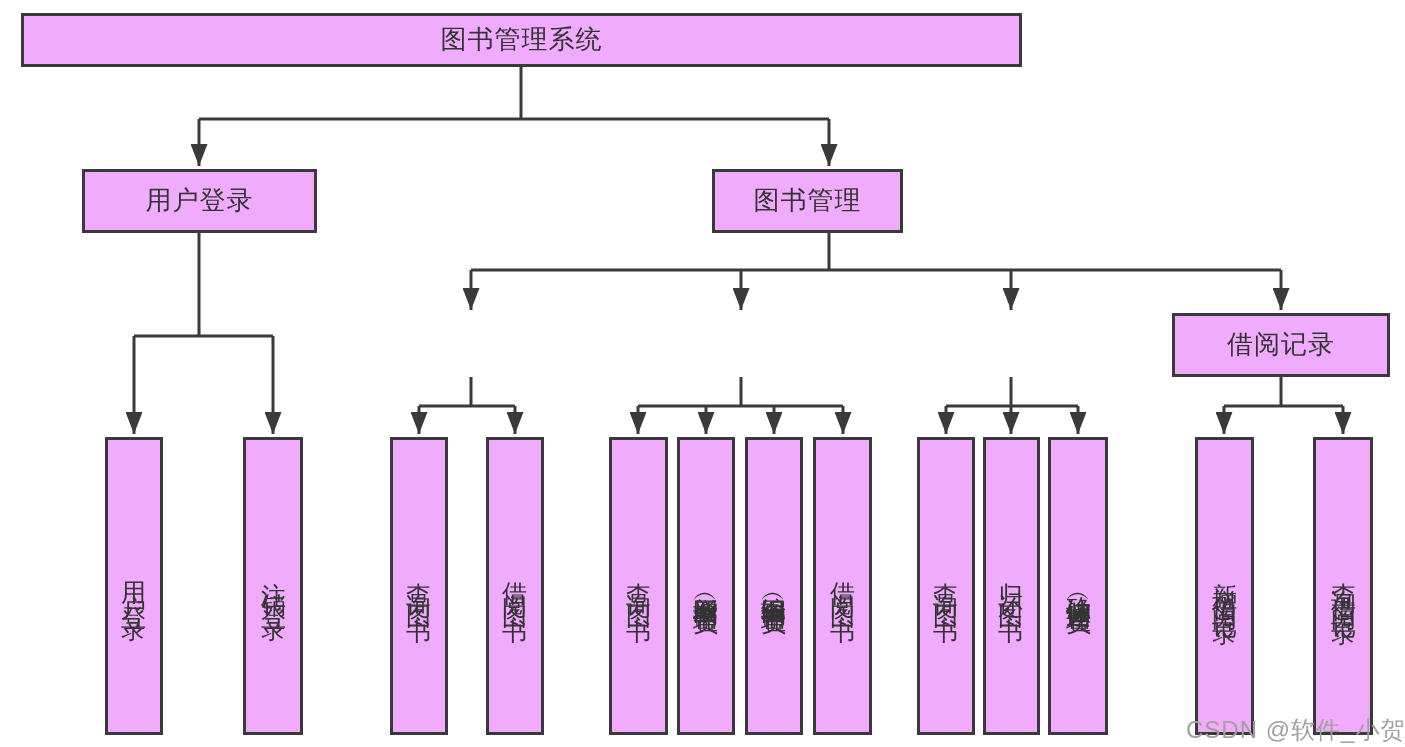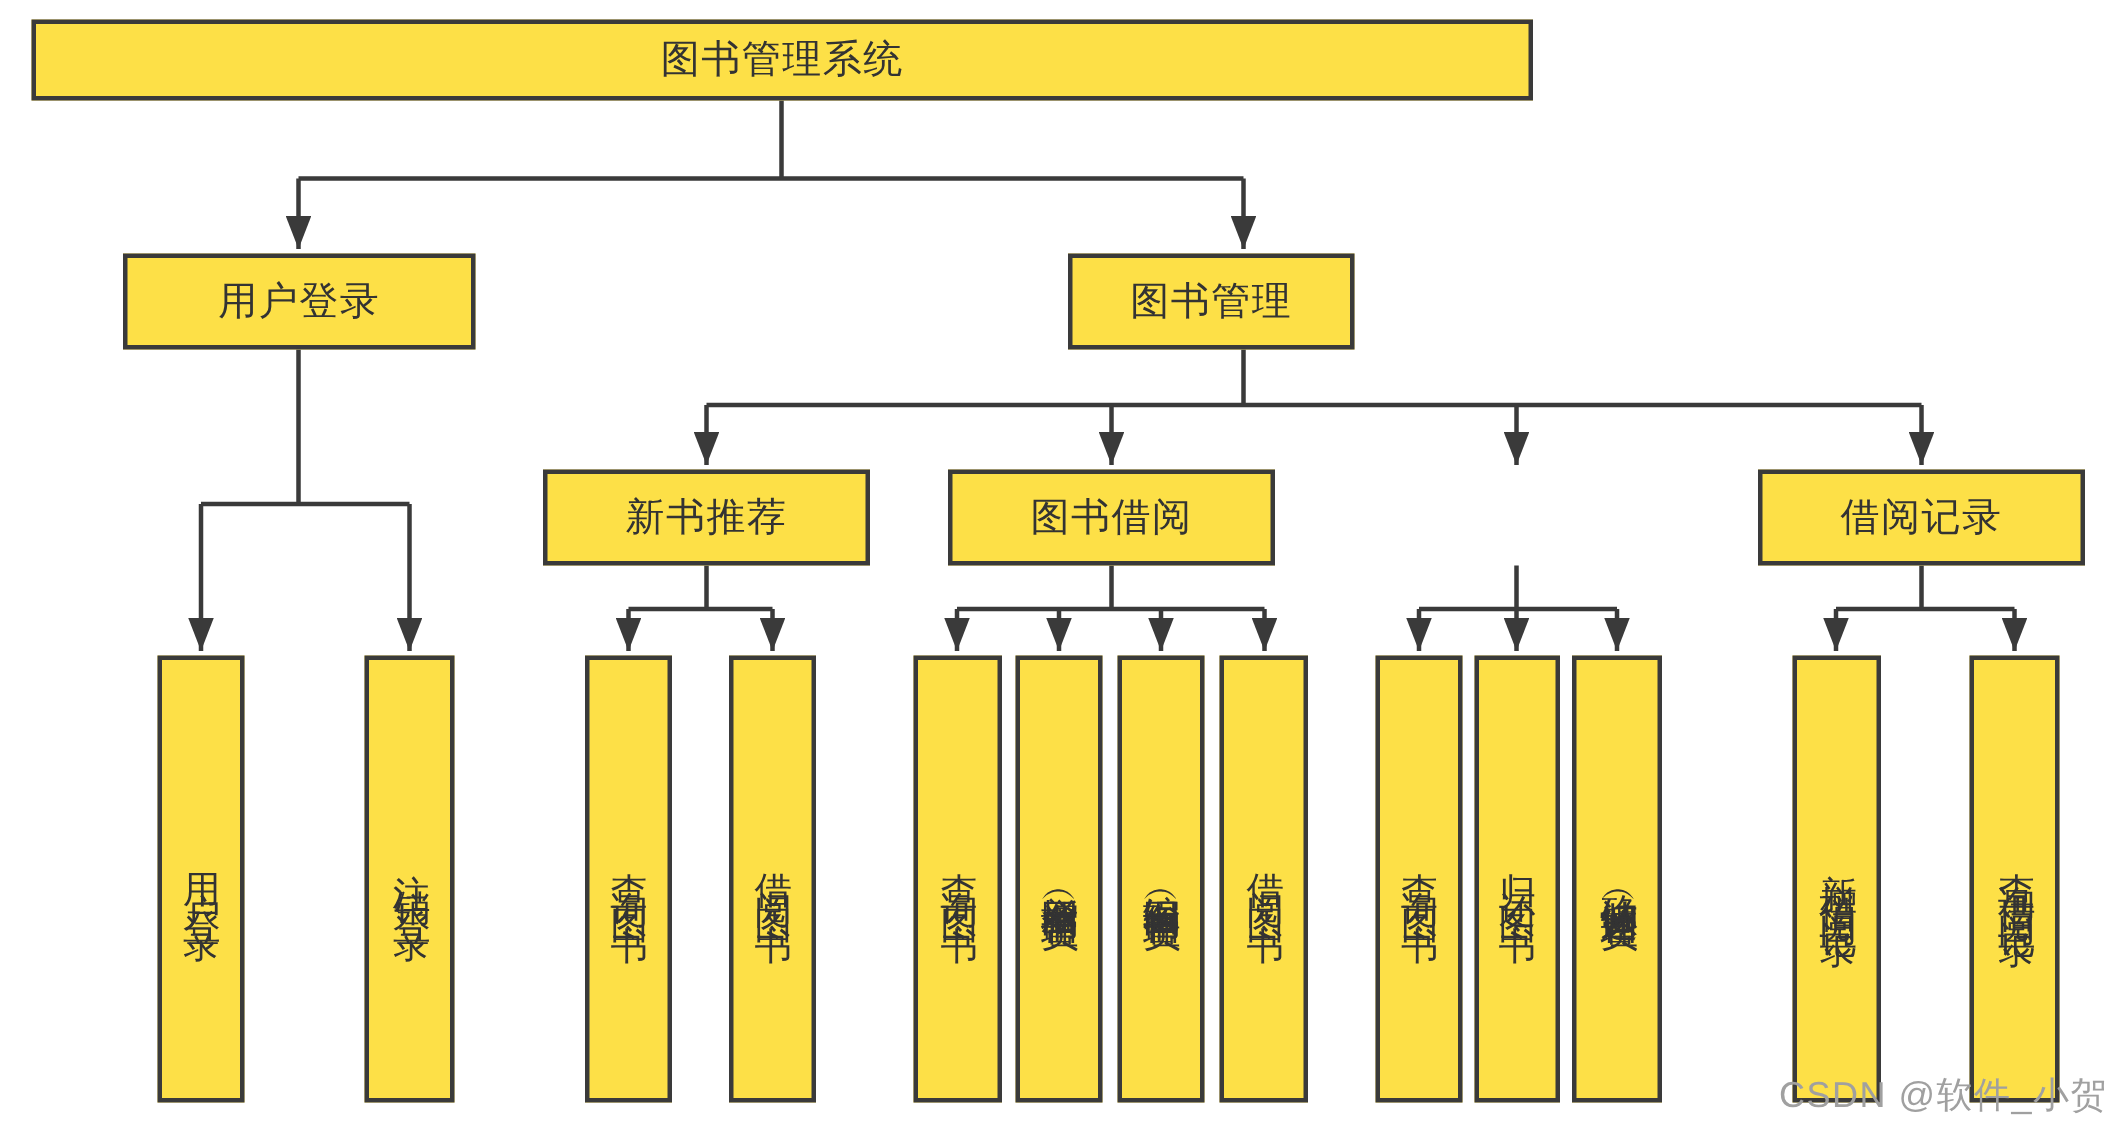--- a/index.html
+++ b/index.html
@@ -14,21 +14,21 @@
   svg.connectors {
     position: absolute;
     left: 0; top: 0;
     width: 1405px; height: 747px;
     z-index: 1;
   }
   .node {
     position: absolute;
     box-sizing: border-box;
     border: 3px solid #3a3a3a;
-    background: #fde047;
+    background: #f0abfc;
     color: #333333;
     z-index: 2;
     text-align: center;
     white-space: nowrap;
   }
   .hnode {
     font-size: 26px;
     letter-spacing: 1px;
   }
   .root-node  { line-height: 46px; }
@@ -101,22 +101,20 @@
       <line x1="1224" y1="406" x2="1224" y2="434" marker-end="url(#arrow)"></line>
       <line x1="1343" y1="406" x2="1343" y2="434" marker-end="url(#arrow)"></line>
     </g>
   </svg>
 
   <div class="node hnode root-node" style="left:21px; top:13px; width:1001px; height:54px;">图书管理系统</div>
 
   <div class="node hnode branch-node" style="left:82px; top:169px; width:235px; height:64px;">用户登录</div>
   <div class="node hnode branch-node" style="left:712px; top:169px; width:191px; height:64px;">图书管理</div>
 
-  <div class="node hnode branch-node" style="left:362px; top:313px; width:218px; height:64px;">新书推荐</div>
-  <div class="node hnode branch-node" style="left:632px; top:313px; width:218px; height:64px;">图书借阅</div>
   <div class="node hnode branch-node" style="left:1172px; top:313px; width:218px; height:64px;">借阅记录</div>
 
   <div class="node leaf ls-short" style="left:105px; top:437px; width:58px;">用户登录</div>
   <div class="node leaf ls-short" style="left:243px; top:437px; width:60px;">注销登录</div>
 
   <div class="node leaf ls-short" style="left:390px; top:437px; width:58px;">查询图书</div>
   <div class="node leaf ls-short" style="left:486px; top:437px; width:58px;">借阅图书</div>
 
   <div class="node leaf ls-short" style="left:609px; top:437px; width:59px;">查询图书</div>
   <div class="node leaf ls-long" style="left:677px; top:437px; width:58px;">新增图书（管理员）</div>

